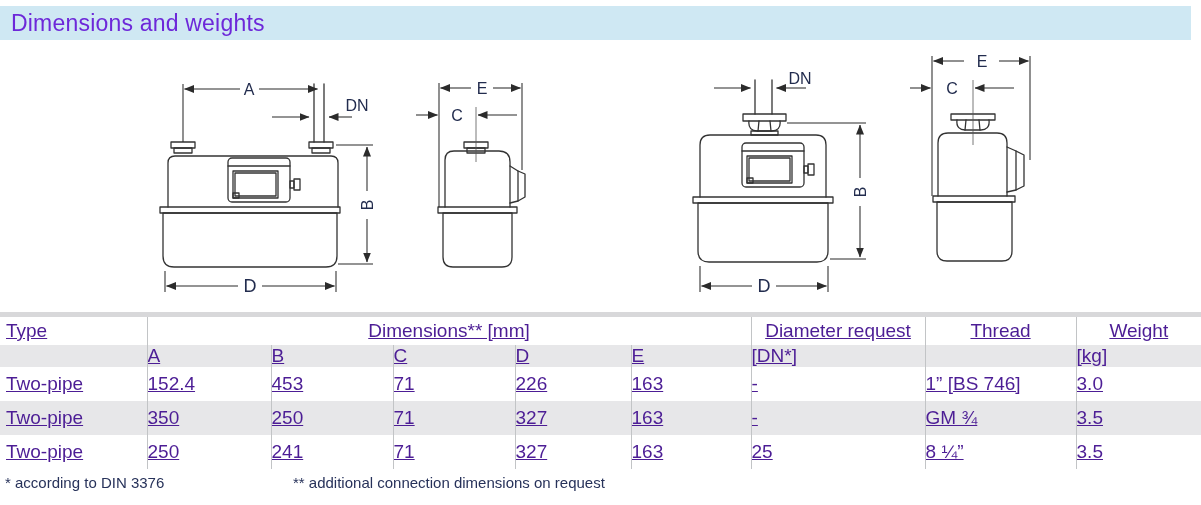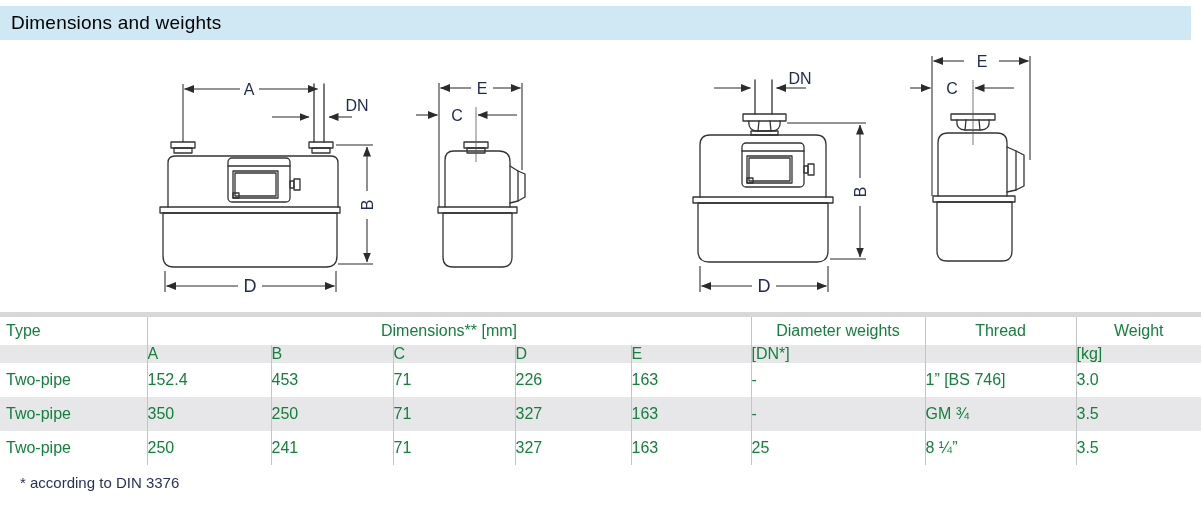--- a/index.html
+++ b/index.html
@@ -1,39 +1,39 @@
 <!DOCTYPE html>
 <html><head>
 <meta charset="utf-8">
 <style>
   html,body{margin:0;padding:0;background:#ffffff;}
   .page{position:relative;width:1201px;height:505px;background:#ffffff;
         font-family:"Liberation Sans",sans-serif;overflow:hidden;color:#27325a;}
   .titlebar{position:absolute;left:0;top:6px;width:1191px;height:34px;
         background:#cfe8f3;box-sizing:border-box;}
-  .titlebar span{display:block;padding-left:11px;line-height:34px;font-size:19px;
-        color:#000000;letter-spacing:.2px;}
+  .titlebar span{display:block;padding-left:11px;line-height:34px;font-size:23px;
+        color:#6d28d9;letter-spacing:.2px;}
   svg.diagrams{position:absolute;left:0;top:40px;}
   svg .ol{stroke:#333;stroke-width:1.3;fill:none;stroke-linejoin:round;stroke-linecap:round;}
   svg .dim{stroke:#2b2b2b;stroke-width:1.05;fill:none;}
   svg .thin{stroke:#555;stroke-width:.8;fill:none;}
   svg text{fill:#222c4e;font-size:16px;font-family:"Liberation Sans",sans-serif;text-anchor:middle;}
   svg text.big{font-size:18px;}
   .tablewrap{position:absolute;left:0;top:312px;width:1201px;}
   .topstrip{width:1201px;height:5px;background:#d8d8da;}
-  table.dims{border-collapse:collapse;table-layout:fixed;width:1201px;font-size:16px;color:#15803d;}
+  table.dims{border-collapse:collapse;table-layout:fixed;width:1201px;font-size:19px;color:#4c1d95;text-decoration:underline;}
   table.dims th,table.dims td{font-weight:normal;padding:0;vertical-align:middle;overflow:hidden;white-space:nowrap;}
   table.dims .bR{border-right:1px solid #c2c4c6;}
   table.dims .c-type{text-align:left;padding-left:6px;}
   tr.h1 th{height:28px;}
   tr.h2 td{height:17px;}
   tr.dr td{height:34px;}
   tr.gray{background:#e7e7e9;}
   .notes{position:absolute;top:474px;left:0;width:1201px;height:20px;font-size:15px;color:#27325a;}
-  .note1{position:absolute;left:20px;top:0;}
+  .note1{position:absolute;left:5px;top:0;}
   .note2{position:absolute;left:293px;top:0;}
 </style>
 </head>
 <body>
 
 <div class="page">
 
   <div class="titlebar">
     <span>Dimensions and weights</span>
   </div>
@@ -182,21 +182,21 @@
           <col style="width:116px">
           <col style="width:120px">
         <col style="width:174px">
           <col style="width:151px">
           <col style="width:125px">
       </colgroup>
       <tbody>
           <tr class="h1">
         <th class="c-type bR">Type</th>
         <th class="bR" colspan="5">Dimensions** [mm]</th>
-        <th class="bR">Diameter weights</th>
+        <th class="bR">Diameter request</th>
         <th class="bR">Thread</th>
         <th>Weight</th>
       </tr>
       <tr class="h2 gray">
         <td class="c-type bR"></td>
         <td class="bR">A</td>
         <td class="bR">B</td>
         <td class="bR">C</td>
         <td class="bR">D</td>
         <td class="bR">E</td>
@@ -236,15 +236,16 @@
         <td class="bR">25</td>
         <td class="bR">8 ¼”</td>
         <td>3.5</td>
       </tr>
     </tbody>
       </table>
   </div>
 
   <div class="notes">
     <span class="note1">* according to DIN 3376</span>
+    <span class="note2">** additional connection dimensions on request</span>
   </div>
 
 </div>
 
 </body></html>

